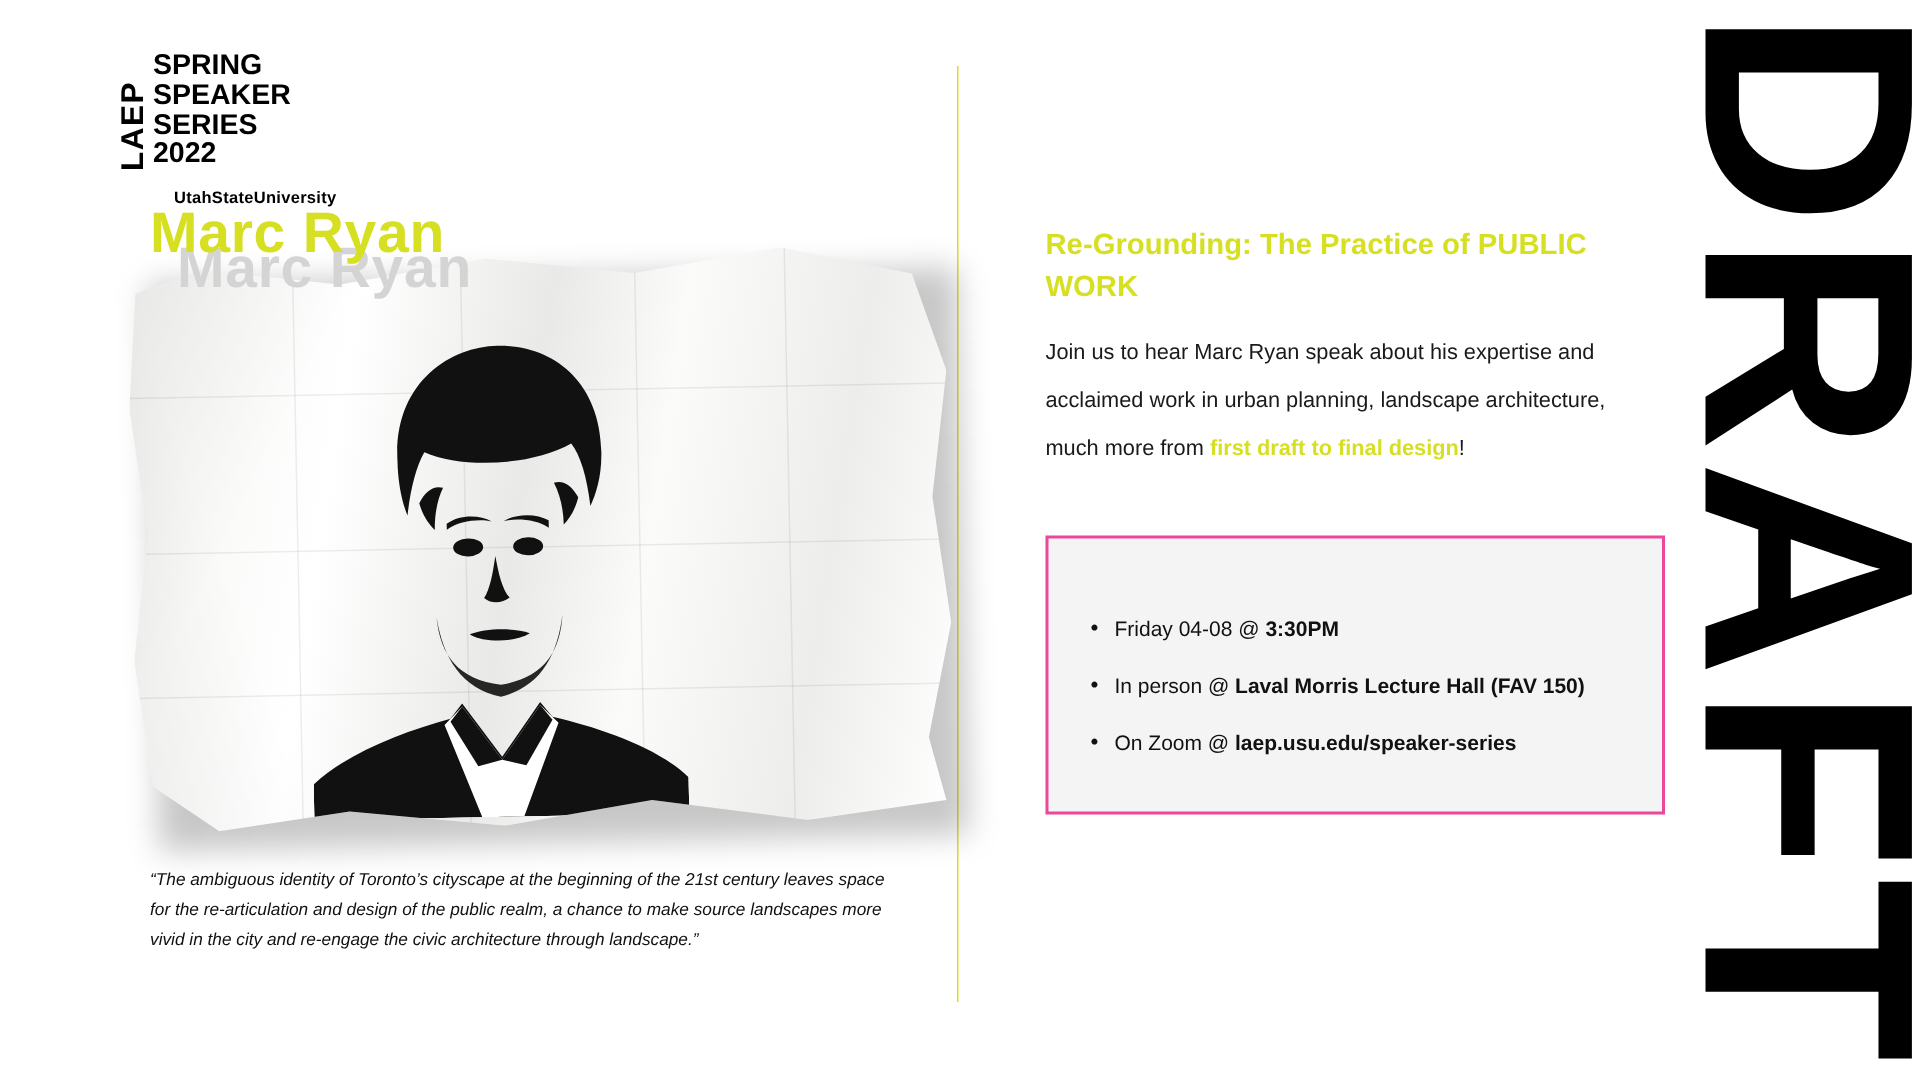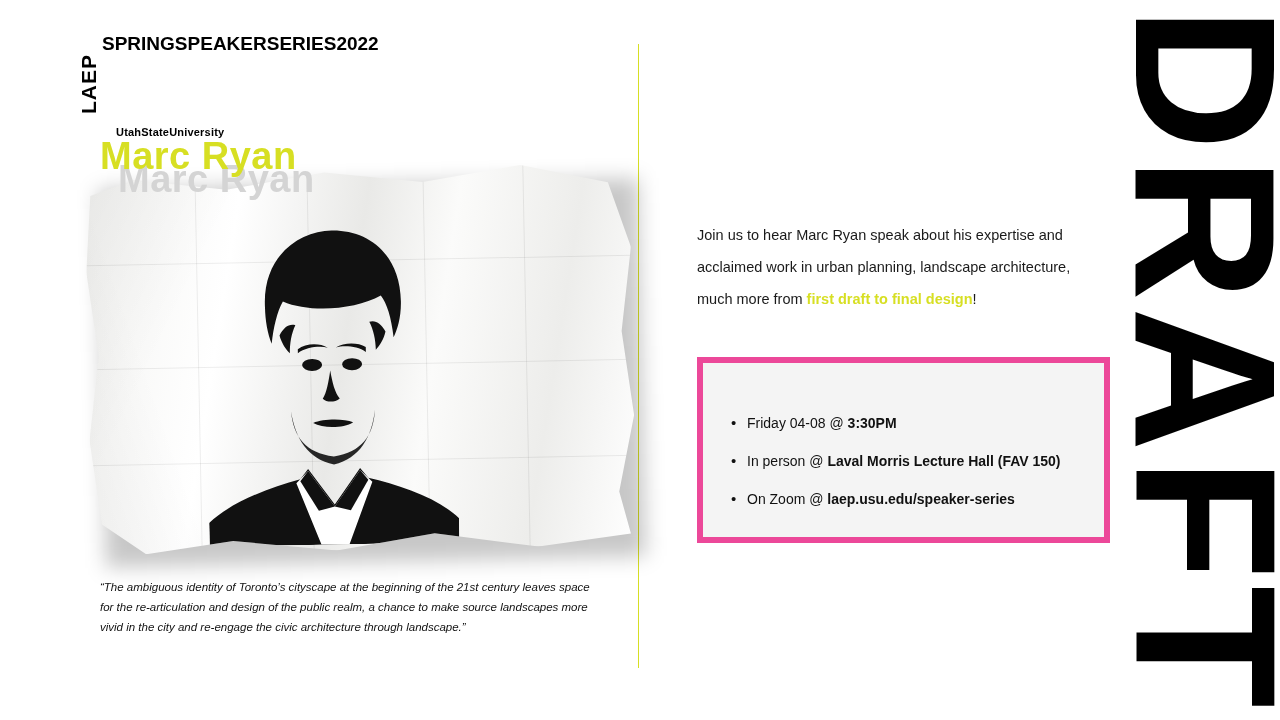--- a/index.html
+++ b/index.html
@@ -67,20 +67,21 @@
     letter-spacing: 1px;
     color: #000;
     writing-mode: vertical-rl;
     transform: rotate(180deg);
     line-height: 1;
     height: 80px;
     margin-right: 3px;
   }
   .series-lines {
     display: flex;
+    flex-direction: column;
     line-height: 1.04;
   }
   .series-lines span {
     font-family: "Liberation Sans", sans-serif;
     font-weight: bold;
     font-size: 19px;
     letter-spacing: 0px;
     color: #000;
   }
   .usu-line {
@@ -219,21 +220,21 @@
   .blurb .hl {
     color: #d7df23;
     font-weight: bold;
   }
   .details-box {
     position: absolute;
     top: 357px;
     left: 0;
     width: 413px;
     height: 186px;
-    border: 6px solid #ec4899;
+    border: 2px solid #ec4899;
     background: #f4f4f4;
     box-sizing: border-box;
   }
   .details-list {
     list-style: none;
     margin: 0;
     padding: 52px 0 0 28px;
   }
   .details-list li {
     position: relative;
@@ -319,20 +320,21 @@
         </div>
       </div>
     </div>
 
     <div class="quote">“The ambiguous identity of Toronto’s cityscape at the beginning of the 21st century leaves space for the re-articulation and design of the public realm, a chance to make source landscapes more vivid in the city and re-engage the civic architecture through landscape.”</div>
   </div>
 
   <div class="divider"></div>
 
   <div class="right-col">
+    <div class="talk-title">Re-Grounding: The Practice of PUBLIC WORK</div>
 
     <div class="blurb">
       <span>Join us to hear Marc Ryan speak about his expertise and acclaimed work in urban planning, landscape architecture, much more from </span><span class="hl">first draft to final design</span><span>!</span>
     </div>
 
     <div class="details-box">
       <ul class="details-list">
         <li>
           <span>Friday 04-08 @ </span><b>3:30PM</b>
         </li>

